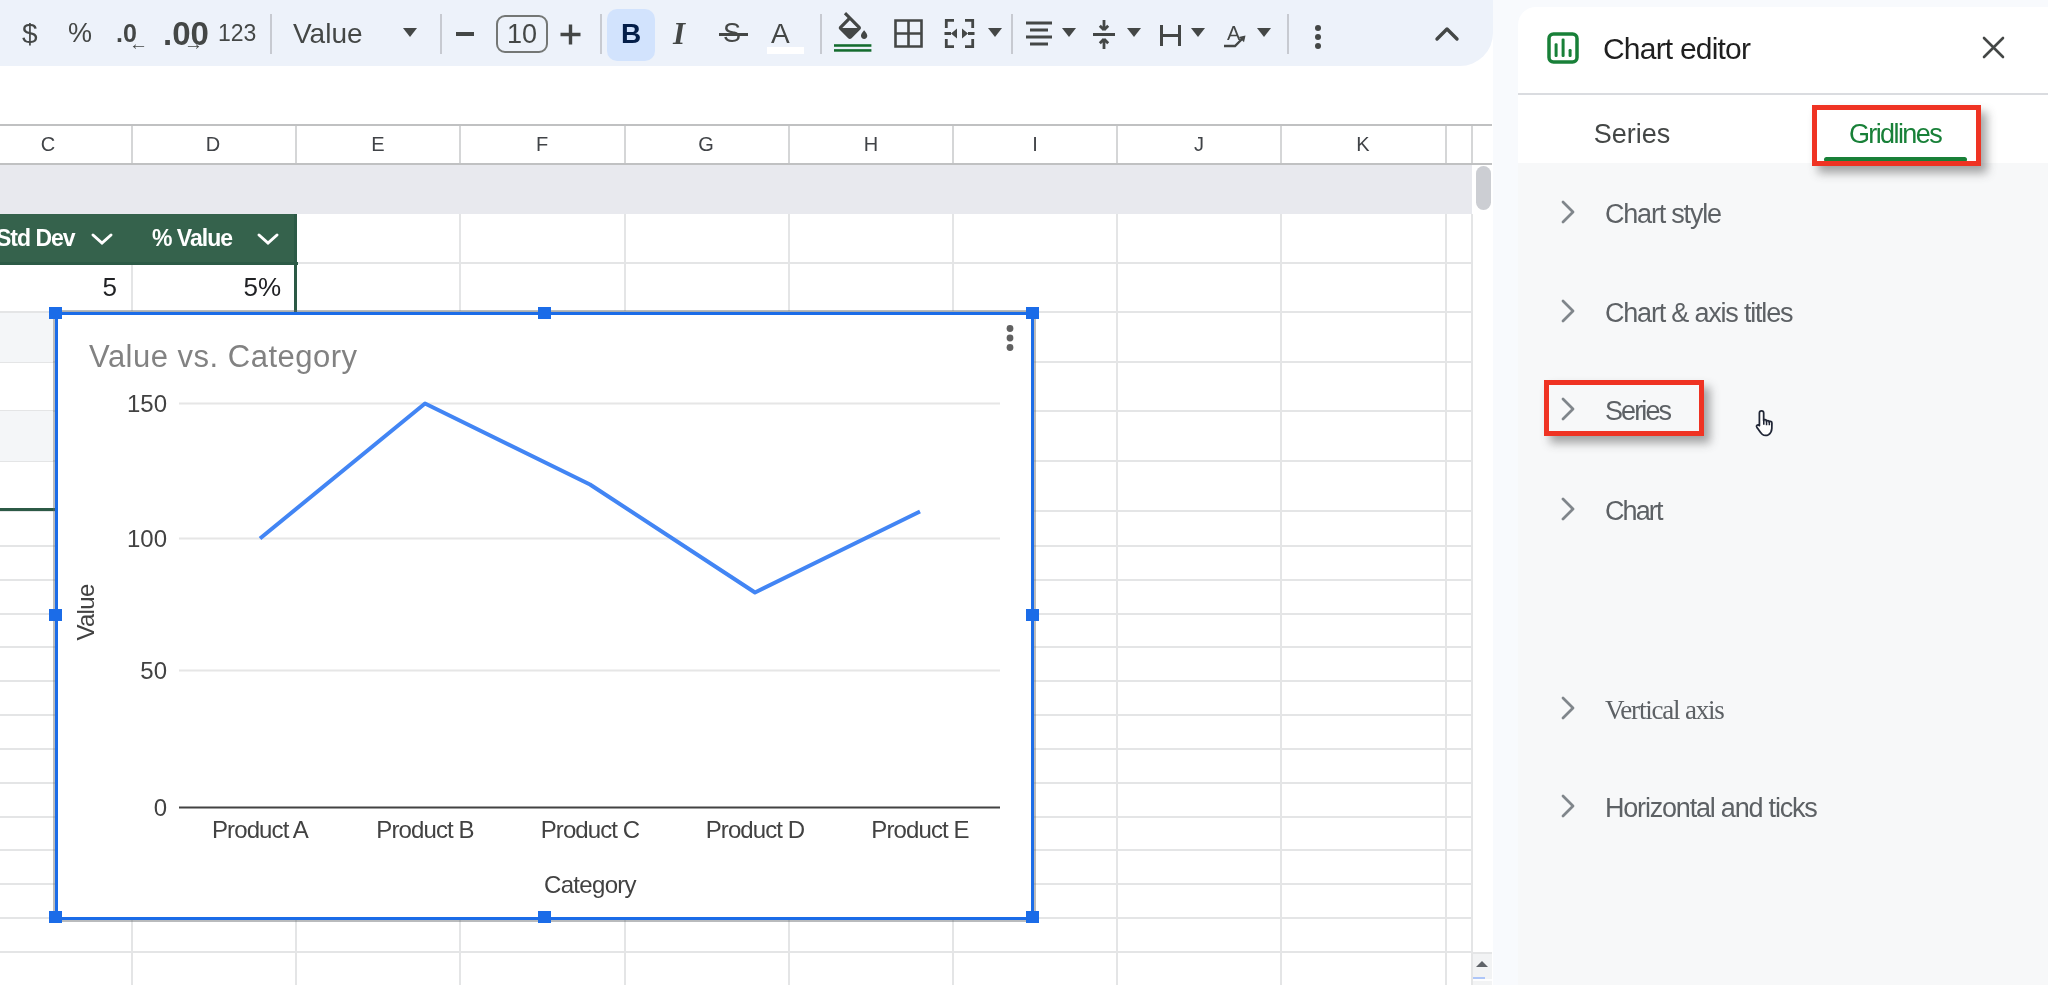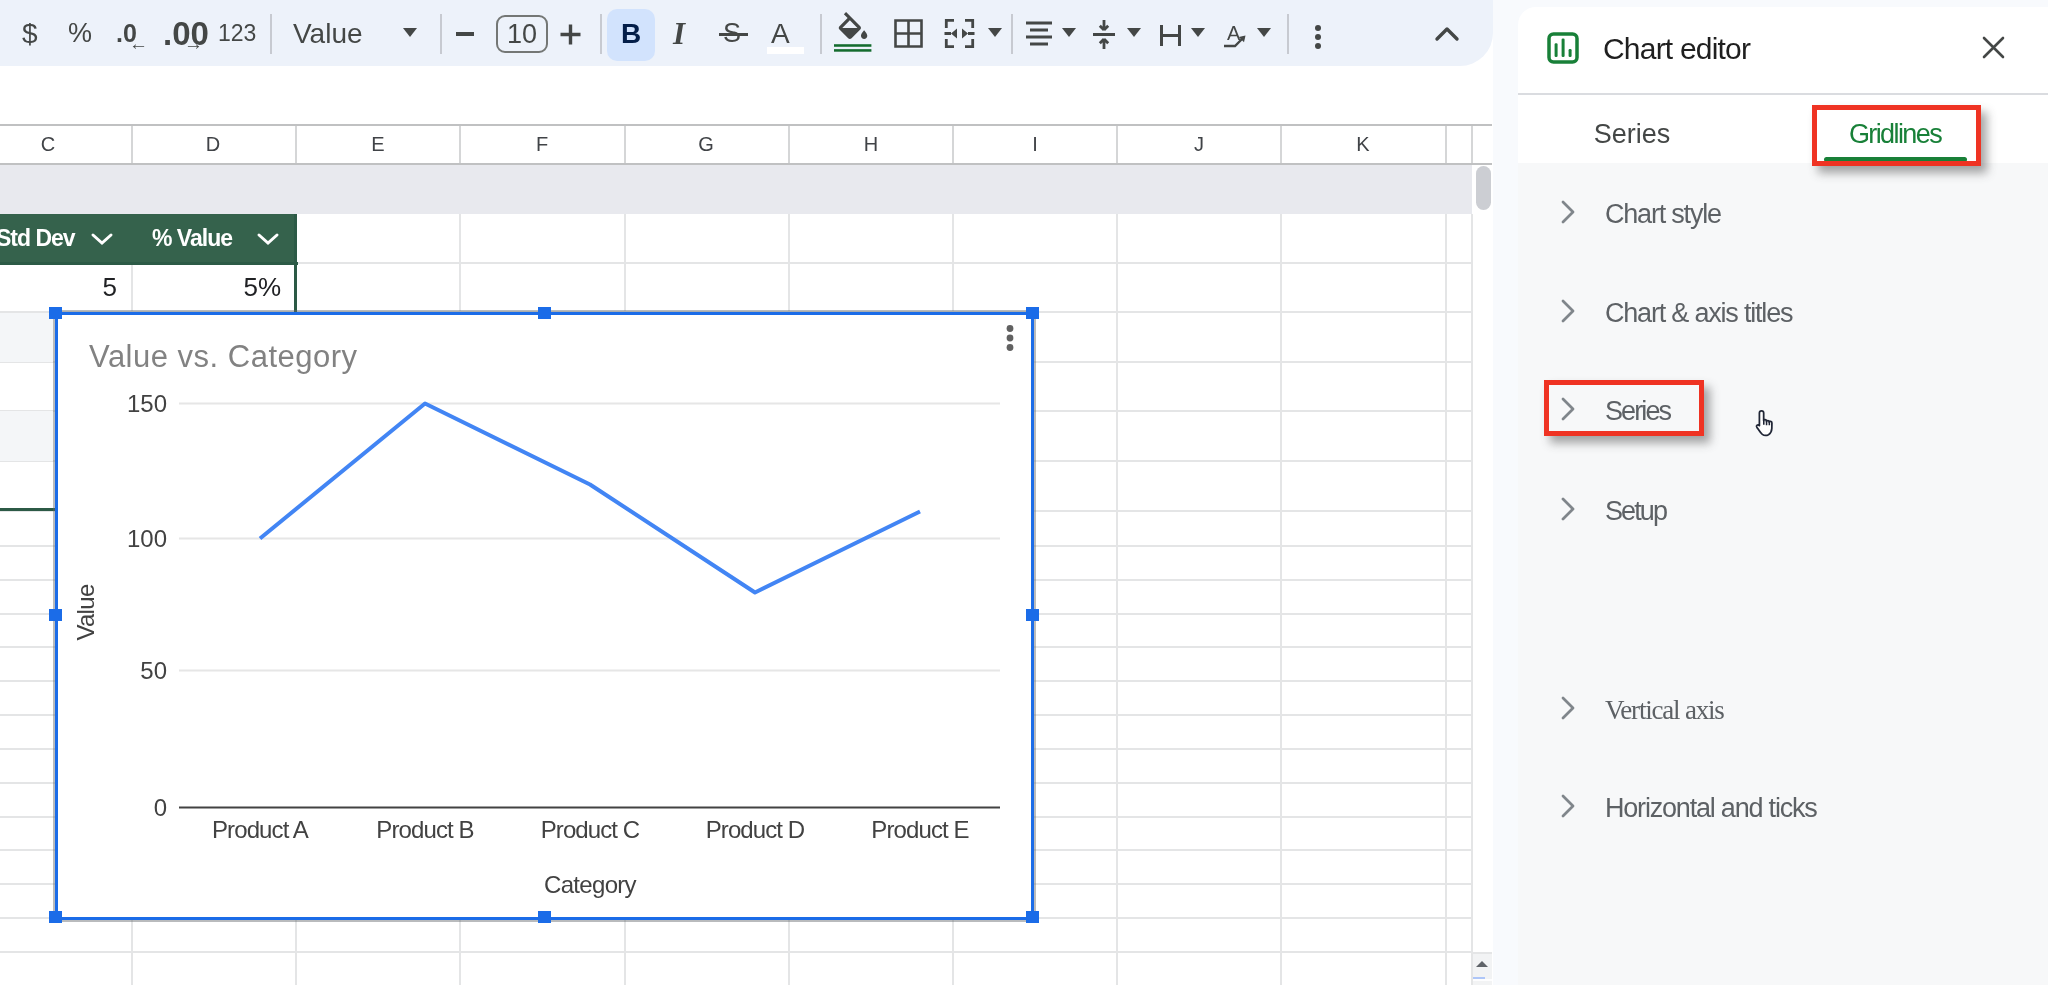--- a/index.html
+++ b/index.html
@@ -271,21 +271,21 @@
     <div class="sect" style="top:374px;text-decoration:underline;">
         <span class="chev"><svg width="16" height="26" viewBox="0 0 16 26">
             <path d="M3 3 L13 13 L3 23" stroke="#80868b" stroke-width="2.8" fill="none" stroke-linecap="round" stroke-linejoin="round"></path>
           </svg></span>
         <span class="lbl" style="letter-spacing:-1.9px;">Series</span>
       </div>
     <div class="sect" style="top:474px;">
         <span class="chev"><svg width="16" height="26" viewBox="0 0 16 26">
             <path d="M3 3 L13 13 L3 23" stroke="#80868b" stroke-width="2.8" fill="none" stroke-linecap="round" stroke-linejoin="round"></path>
           </svg></span>
-        <span class="lbl" style="letter-spacing:-1.9px;">Setup</span>
+        <span class="lbl" style="letter-spacing:-1.9px;">Chart</span>
       </div>
     <div class="sect" style="top:673px;font-family:Liberation Serif, serif;">
         <span class="chev"><svg width="16" height="26" viewBox="0 0 16 26">
             <path d="M3 3 L13 13 L3 23" stroke="#80868b" stroke-width="2.8" fill="none" stroke-linecap="round" stroke-linejoin="round"></path>
           </svg></span>
         <span class="lbl">Vertical axis</span>
       </div>
     <div class="sect" style="top:771px;">
         <span class="chev"><svg width="16" height="26" viewBox="0 0 16 26">
             <path d="M3 3 L13 13 L3 23" stroke="#80868b" stroke-width="2.8" fill="none" stroke-linecap="round" stroke-linejoin="round"></path>

